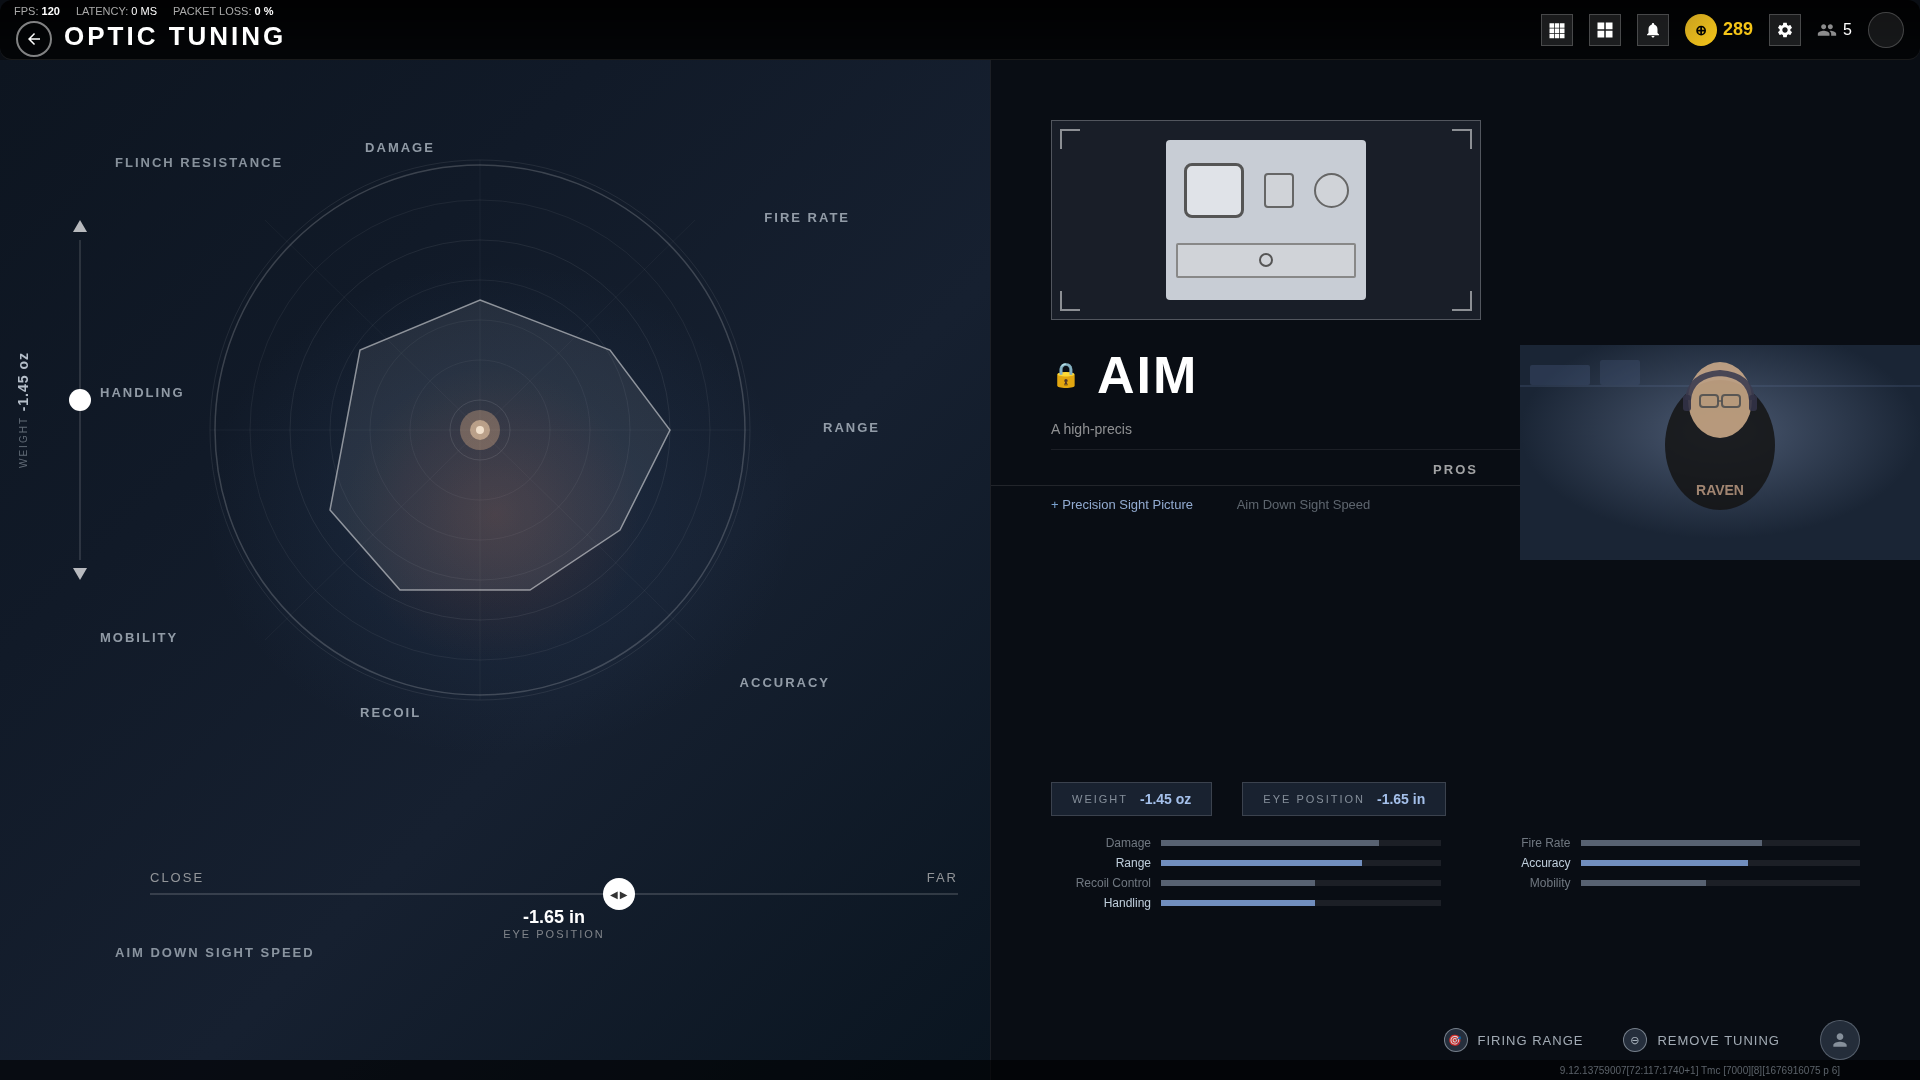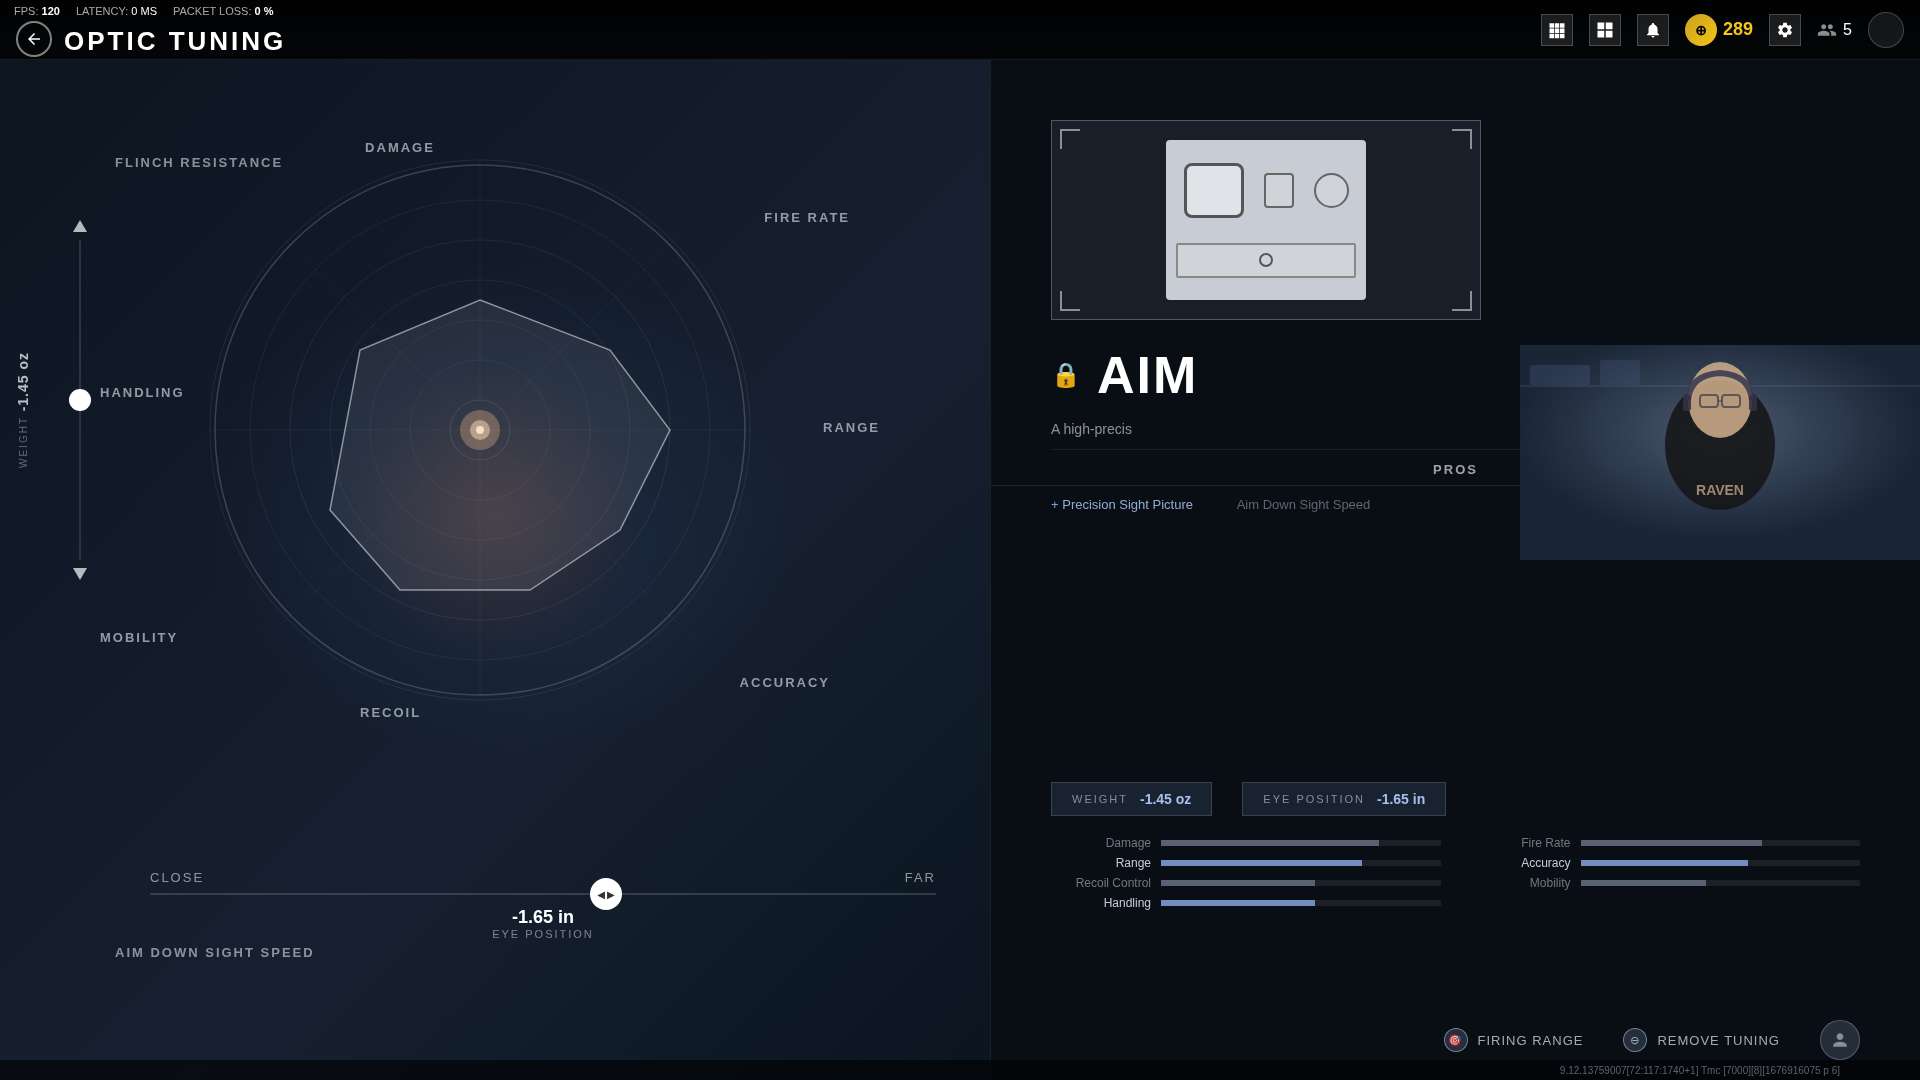--- a/index.html
+++ b/index.html
@@ -16,20 +16,21 @@
     #topbar {
       position: absolute;
       top: 0; left: 0; right: 0;
       height: 60px;
       background: linear-gradient(180deg, rgba(0,0,0,0.9) 0%, rgba(0,0,0,0.6) 100%);
       display: flex;
       align-items: center;
       padding: 0 16px;
       border-bottom: 1px solid rgba(255,255,255,0.1);
       z-index: 100;
+      border-radius: 12px;
     }
     .back-btn {
       width: 36px; height: 36px;
       border: 2px solid rgba(255,255,255,0.5);
       border-radius: 50%;
       display: flex; align-items: center; justify-content: center;
       cursor: pointer;
       margin-right: 12px;
     }
     .back-btn svg { width: 18px; height: 18px; }
@@ -112,21 +113,21 @@
       color: rgba(200,210,220,0.65);
       text-transform: uppercase;
       font-weight: 600;
     }
 
     
     .horiz-slider-container {
       position: absolute;
       bottom: 140px;
       left: 150px;
-      right: 54px;
+      right: 32px;
     }
     .horiz-slider-labels {
       display: flex;
       justify-content: space-between;
       margin-bottom: 8px;
       font-size: 13px;
       letter-spacing: 2px;
       color: rgba(200,200,200,0.7);
       text-transform: uppercase;
     }
@@ -448,21 +449,21 @@
     <span>
       <span style="color:#aaa;">LATENCY:</span>
       <span style="color:#fff;font-weight:normal;">0 MS</span>
     </span>
     <span>
       <span style="color:#aaa;">PACKET LOSS:</span>
       <span style="color:#fff;font-weight:bold;">0 %</span>
     </span>
   </div>
 
-  <div style="display:flex;align-items:flex-end;margin-top:18px;">
+  <div style="display:flex;align-items:flex-start;margin-top:18px;">
     <div class="back-btn">
       <svg viewBox="0 0 24 24" fill="white">
         <path d="M20 11H7.83l5.59-5.59L12 4l-8 8 8 8 1.41-1.41L7.83 13H20v-2z"></path>
       </svg>
     </div>
     <span class="page-title">OPTIC TUNING</span>
   </div>
 
   <div class="topbar-right">
     <div class="topbar-icon">

